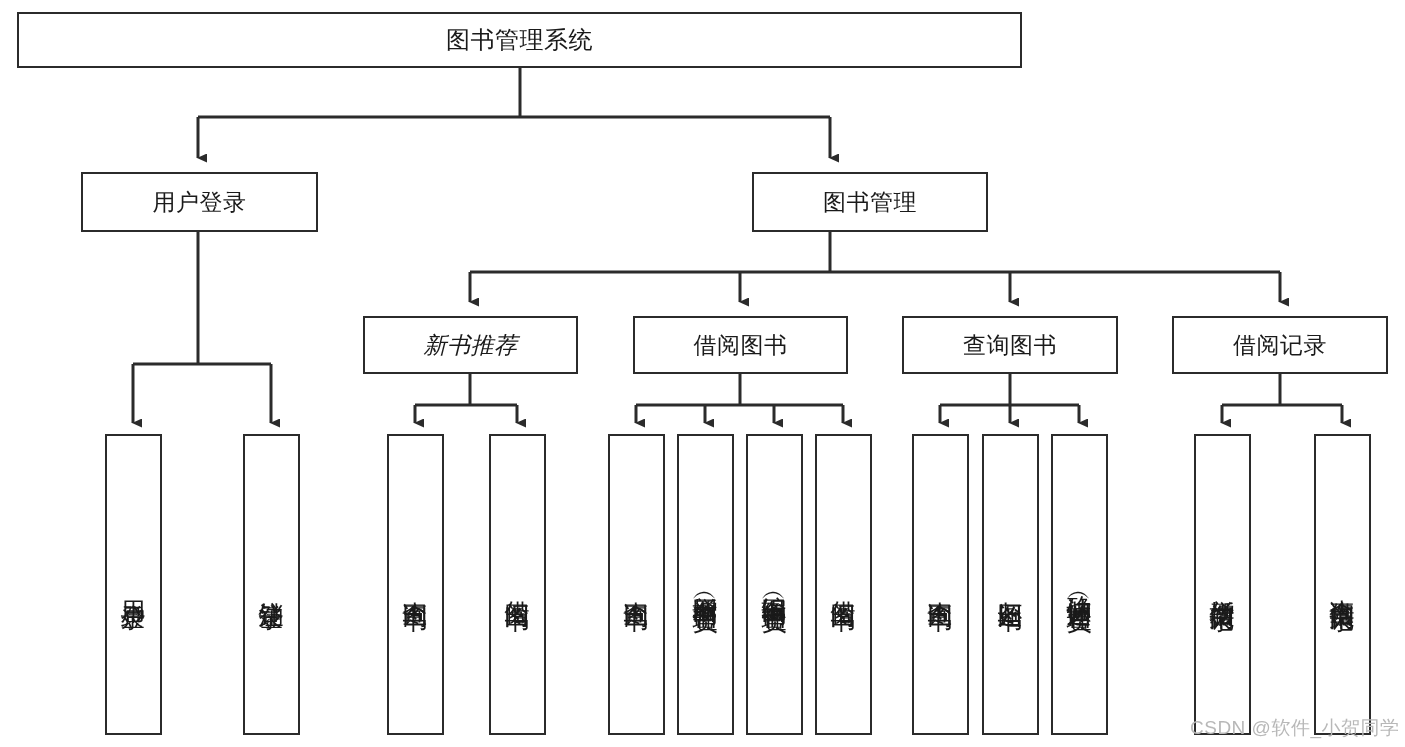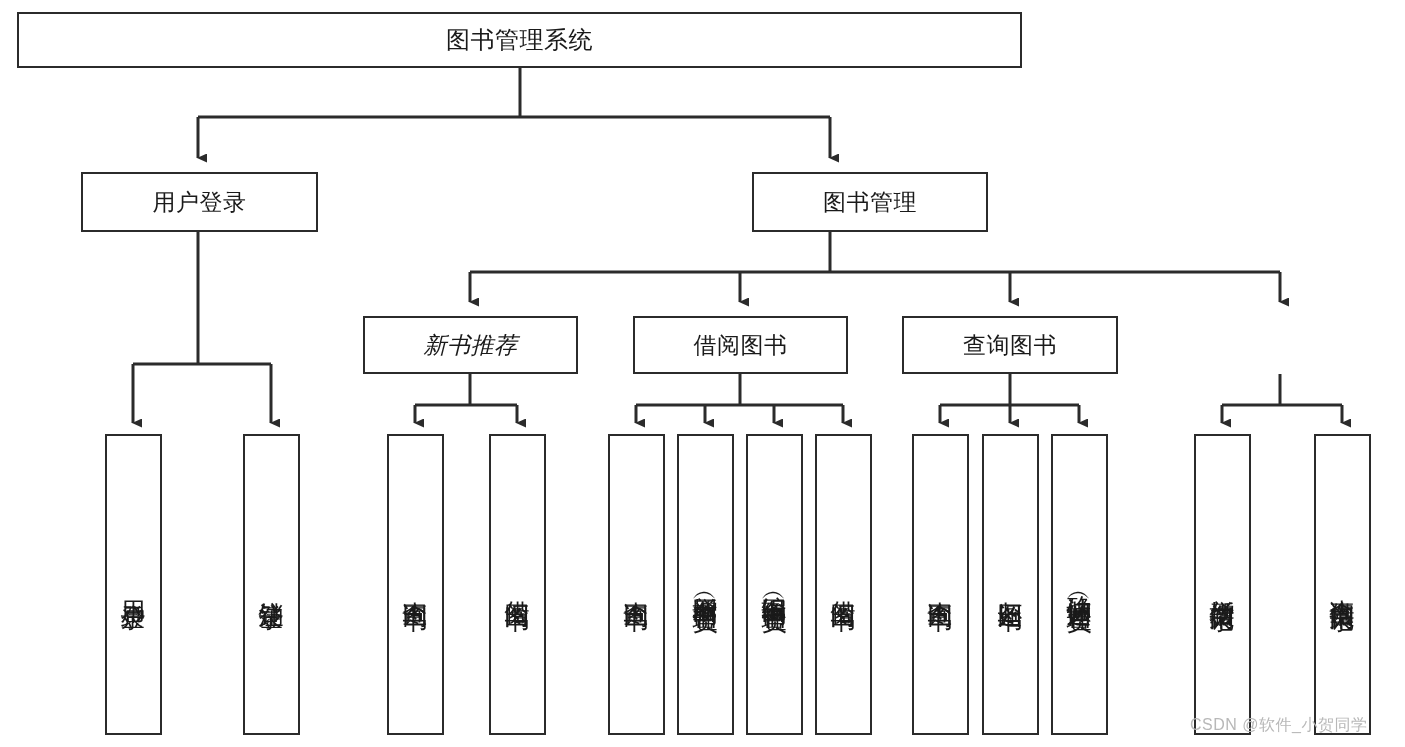--- a/index.html
+++ b/index.html
@@ -57,21 +57,21 @@
   .node.v .label {
     writing-mode: vertical-rl;
     text-orientation: upright;
     font-size: 25px;
     line-height: 1.12;
     letter-spacing: 2px;
     max-height: 100%;
   }
   .watermark {
     position: absolute;
-    font-size: 16px;
+    font-size: 19px;
     color: #b8b8b8;
     white-space: nowrap;
     letter-spacing: 0.5px;
   }
 </style>
 </head>
 <body>
 
 <div id="canvas">
 
@@ -139,20 +139,23 @@
 
   <div class="node h" style="left:363px; top:316px; width:215px; height:58px;font-style:italic;">
     <span class="label">新书推荐</span>
   </div>
   <div class="node h" style="left:633px; top:316px; width:215px; height:58px;">
     <span class="label">借阅图书</span>
   </div>
   <div class="node h" style="left:902px; top:316px; width:216px; height:58px;">
     <span class="label">查询图书</span>
   </div>
+  <div class="node h" style="left:1172px; top:316px; width:216px; height:58px;">
+    <span class="label">借阅记录</span>
+  </div>
 
   <div class="node v" style="left:105px; top:434px; width:57px; height:301px;">
     <span class="label">用户登录</span>
   </div>
   <div class="node v" style="left:243px; top:434px; width:57px; height:301px;">
     <span class="label">注销登录</span>
   </div>
 
   <div class="node v" style="left:387px; top:434px; width:57px; height:301px;">
     <span class="label">查询图书</span>

